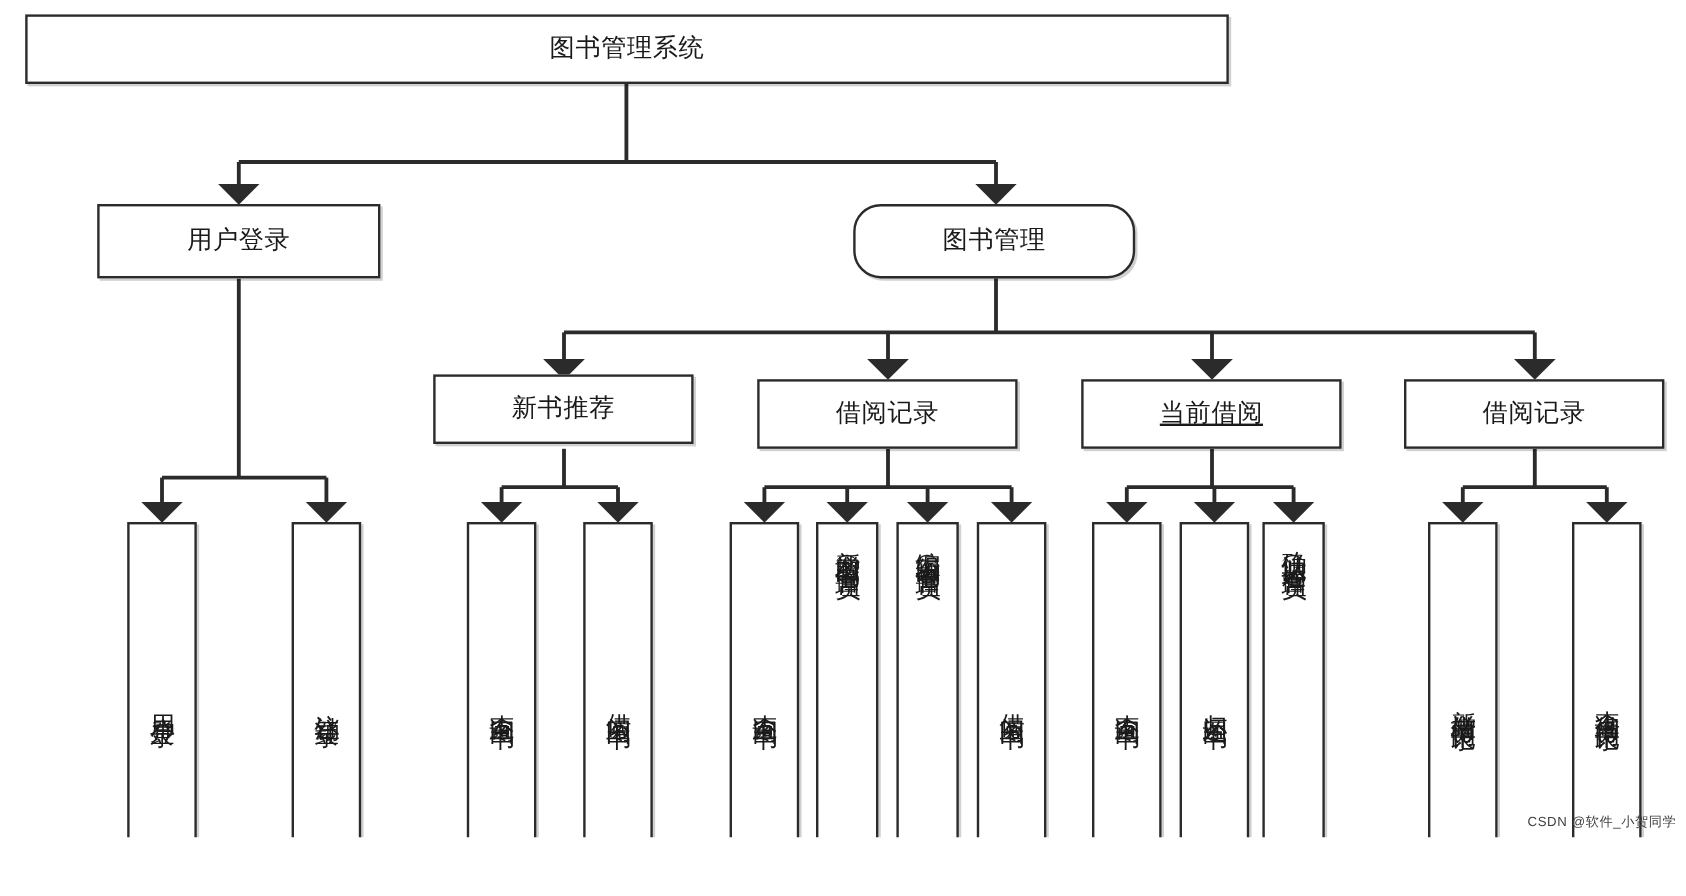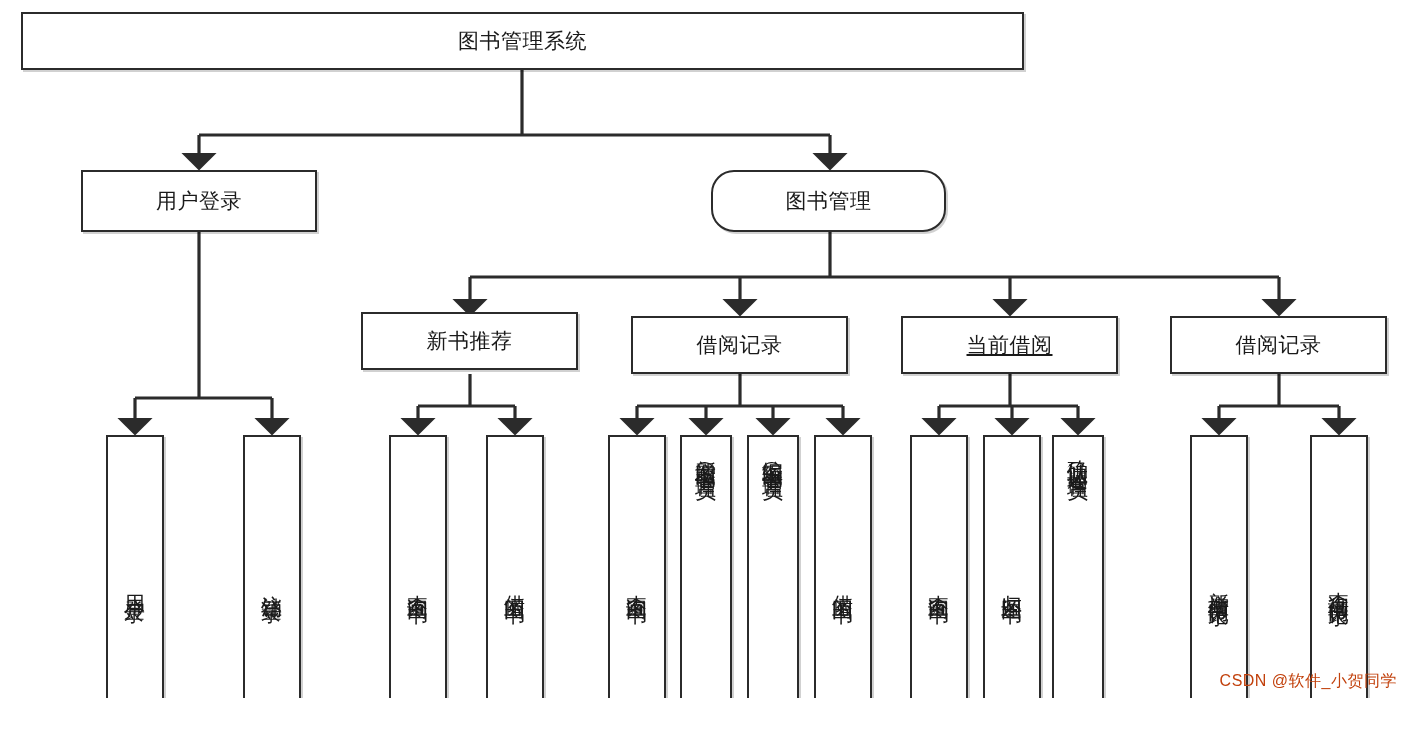--- a/index.html
+++ b/index.html
@@ -62,22 +62,22 @@
     white-space: nowrap;
   }
   .v-node.centered {
     align-items: center;
     padding-top: 0;
   }
   #watermark {
     position: absolute;
     right: 8px;
     bottom: 6px;
-    font-size: 16px;
-    color: #c2410c;
+    font-size: 11px;
+    color: #404040;
     letter-spacing: 0.5px;
     white-space: nowrap;
   }
 </style>
 </head>
 <body>
 
 <div id="canvas">
 
   <svg id="wires" viewBox="0 0 1405 747" width="1405" height="747" xmlns="http://www.w3.org/2000/svg">

